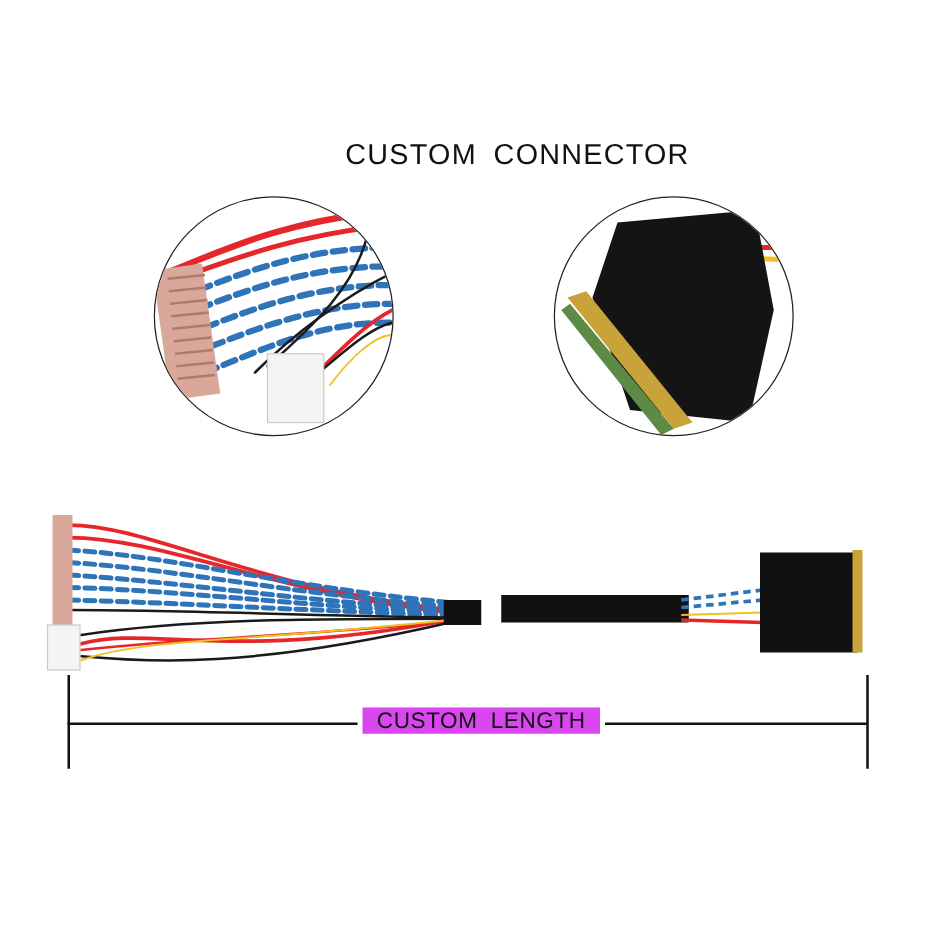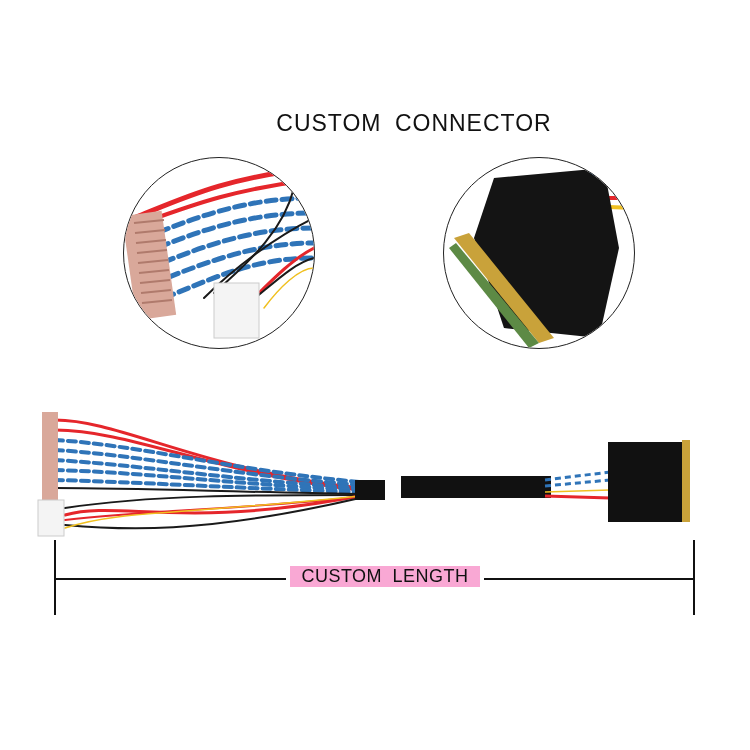--- a/index.html
+++ b/index.html
@@ -5,21 +5,21 @@
   html, body { margin: 0; padding: 0; background: #ffffff; }
   body { width: 750px; height: 750px; position: relative; overflow: hidden; font-family: "Liberation Sans", "DejaVu Sans", sans-serif; }
   .title { position: absolute; left: 0; width: 750px; top: 110px; text-align: center; font-size: 23px; letter-spacing: 1px; word-spacing: 6px; color: #111; margin-left: 39px; }
   .circle { position: absolute; width: 190px; height: 190px; border-radius: 50%; border: 1.5px solid #222; overflow: hidden; background: #fff; }
   .c1 { left: 123px; top: 157px; }
   .c2 { left: 443px; top: 157px; }
   svg { display: block; }
   .cable { position: absolute; left: 0; top: 400px; width: 750px; height: 150px; }
   .dim-v { position: absolute; width: 1.5px; background: #111; }
   .dim-h { position: absolute; height: 1.5px; background: #111; }
-  .dim-label { position: absolute; top: 566px; left: 290px; width: 190px; text-align: center; font-size: 18px; letter-spacing: 0.5px; word-spacing: 5px; color: #111; background: #f9a8d4; }
+  .dim-label { position: absolute; top: 566px; left: 290px; width: 190px; text-align: center; font-size: 18px; letter-spacing: 0.5px; word-spacing: 5px; color: #111; background: #d946ef; }
 </style>
 </head>
 <body>
 
 <div class="title">CUSTOM CONNECTOR</div>
 
 <div class="circle c1">
   <svg width="190" height="190" viewBox="0 0 190 190">
     <g stroke-linecap="round" fill="none">
       <path d="M10 60 C60 40 100 20 190 10" stroke="#e5262b" stroke-width="5"></path>

